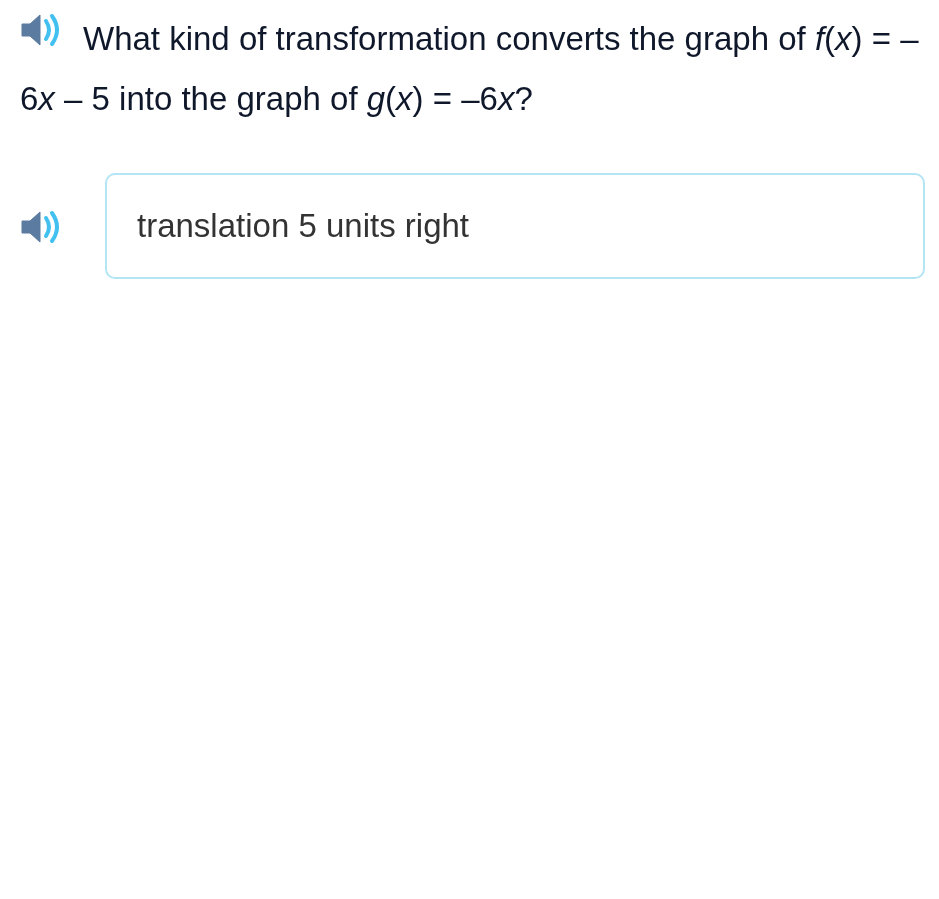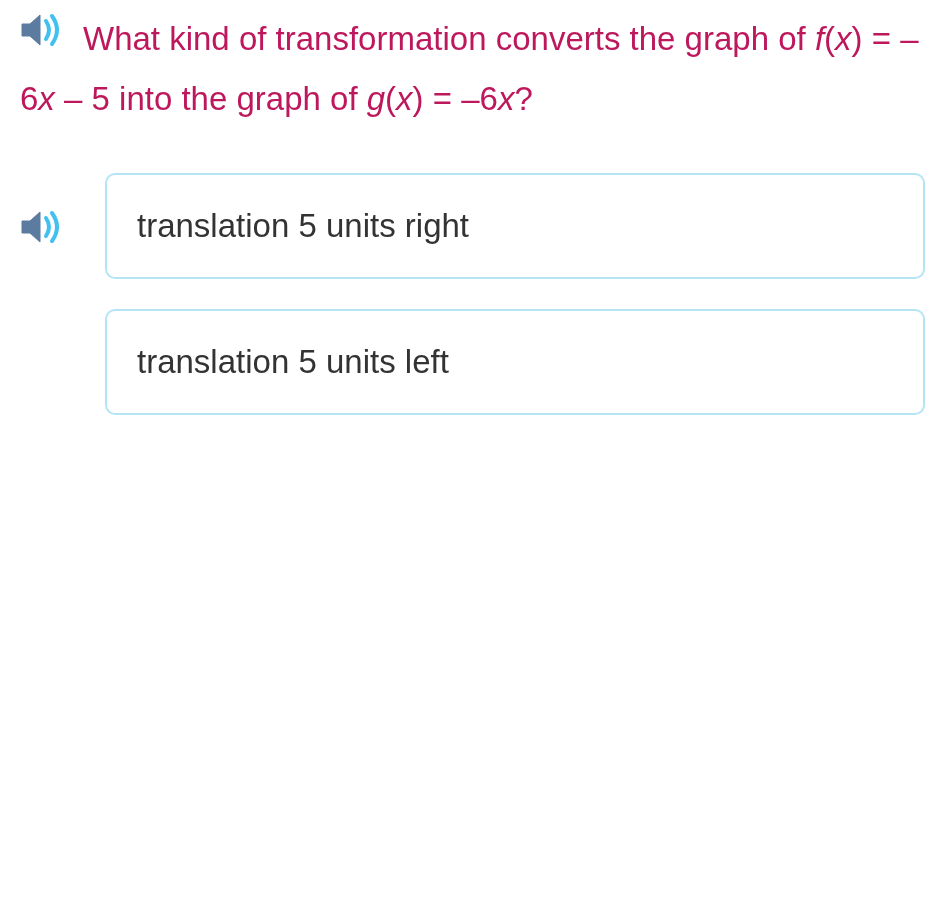--- a/index.html
+++ b/index.html
@@ -12,40 +12,40 @@
       background: #ffffff;
       width: 939px;
       height: 899px;
       padding: 10px 20px;
     }
     .question-container {
       position: relative;
     }
     .question-text {
       font-size: 33px;
-      color: #be185d;
+      color: #0f172a;
       line-height: 1.75;
       margin-bottom: 45px;
     }
     .speaker-inline {
       display: inline-block;
       vertical-align: middle;
       margin-right: 18px;
       position: relative;
       top: -3px;
     }
     .italic {
       font-style: italic;
     }
     .options-container {
       margin-left: 85px;
     }
     .option-row {
       position: relative;
-      margin-bottom: 30px;
+      margin-bottom: 47px;
     }
     .speaker-option {
       position: absolute;
       left: -85px;
       top: 35px;
     }
     .option-button {
       width: 820px;
       background: #ffffff;
       border: 2px solid #b3e5f5;
@@ -84,21 +84,16 @@
           <path d="M 2 13 L 2 25 L 10 25 L 20 34 L 20 4 L 10 13 Z" fill="#5b7ba0" stroke="#5b7ba0" stroke-width="1"></path>
           <path d="M 26 10 Q 32 19 26 28" fill="none" stroke="#42c1f0" stroke-width="4" stroke-linecap="round"></path>
           <path d="M 32 5 Q 42 19 32 33" fill="none" stroke="#42c1f0" stroke-width="4" stroke-linecap="round"></path>
         </svg>
       </span>
       <button class="option-button">
         <span>translation 5 units right</span>
       </button>
     </div>
 
-    <div class="option-row">
-      <button class="option-button">
-        <span>translation 5 units left</span>
-      </button>
-    </div>
 
 
   </div>
 </div>
 
 </body></html>

